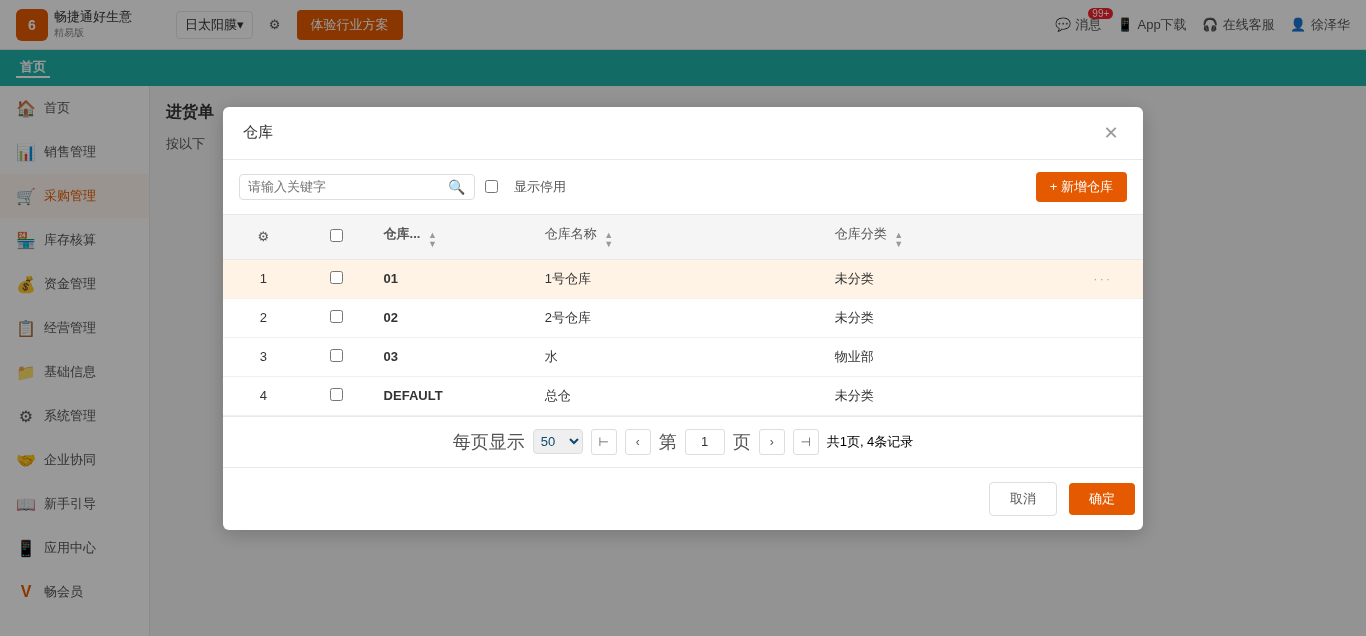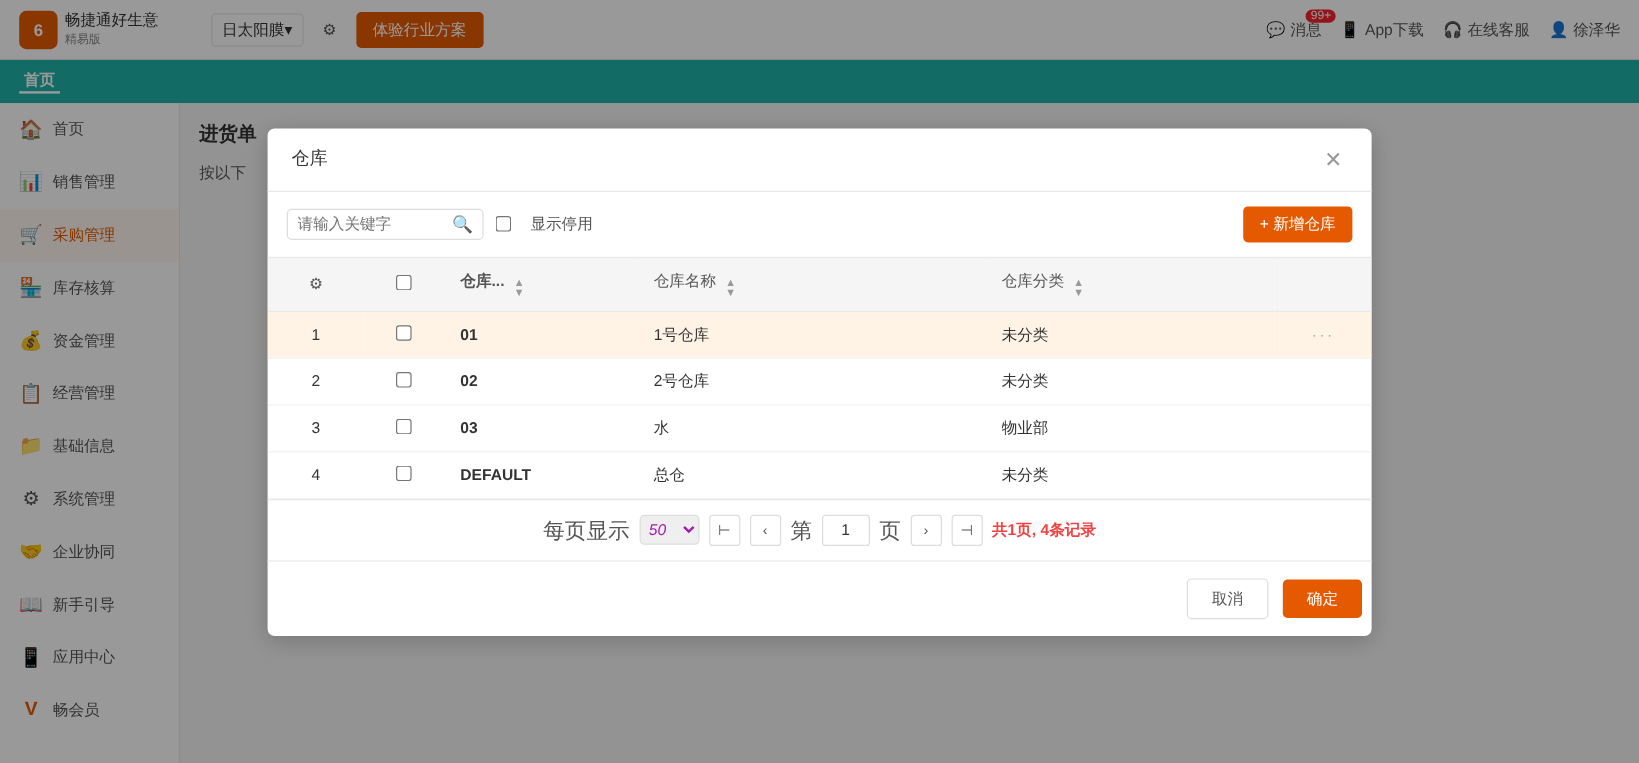--- a/index.html
+++ b/index.html
@@ -152,21 +152,21 @@
       flex: 1; display: flex; flex-direction: column; overflow: hidden;
     }
     .modal-toolbar {
       padding: 12px 16px;
       display: flex; align-items: center; gap: 10px;
       border-bottom: 1px solid #e8e8e8;
     }
     .search-box {
       display: flex; align-items: center;
       border: 1px solid #ddd; border-radius: 4px;
-      padding: 4px 8px; gap: 20px; width: 164px; background: #fff;
+      padding: 4px 8px; gap: 20px; width: 236px; background: #fff;
     }
     .search-input {
       border: none; outline: none; font-size: 13px; color: #333; width: 100%;
       background: transparent;
     }
     .search-icon { color: #999; font-size: 14px; }
     .checkbox-label {
       display: flex; align-items: center; gap: 16px; font-size: 13px; color: #555;
     }
     .add-btn {
@@ -198,32 +198,32 @@
 
     
     .modal-pagination {
       padding: 12px 20px;
       border-top: 1px solid #e8e8e8;
       display: flex; align-items: center; justify-content: center; gap: 8px;
     }
     .page-label { font-size: 18px; color: #555; }
     .page-select {
       border: 1px solid #ddd; border-radius: 4px;
-      padding: 3px 3px; font-size: 13px; color: #a21caf; font-style: italic;
+      padding: 3px 3px; font-size: 13px; color: #0c4a6e;
     }
     .page-btn {
       width: 26px; height: 26px; border: 1px solid #ddd; border-radius: 3px;
       background: #fff; cursor: pointer; display: flex; align-items: center; justify-content: center;
       font-size: 12px; color: #555;
     }
     .page-input {
       width: 40px; height: 26px; border: 1px solid #ddd; border-radius: 3px;
       text-align: center; font-size: 13px; color: #333;
     }
-    .page-info { font-size: 13px; color: #ef4444; font-weight: bold; }
+    .page-info { font-size: 13px; color: #000000; }
 
     
     .modal-footer {
       padding: 14px 8px;
       border-top: 1px solid #e8e8e8;
       display: flex; align-items: center; justify-content: flex-end; gap: 12px;
     }
     .btn-cancel {
       padding: 7px 20px; border: 1px solid #ddd; border-radius: 4px;
       background: #fff; cursor: pointer; font-size: 13px; color: #555;

